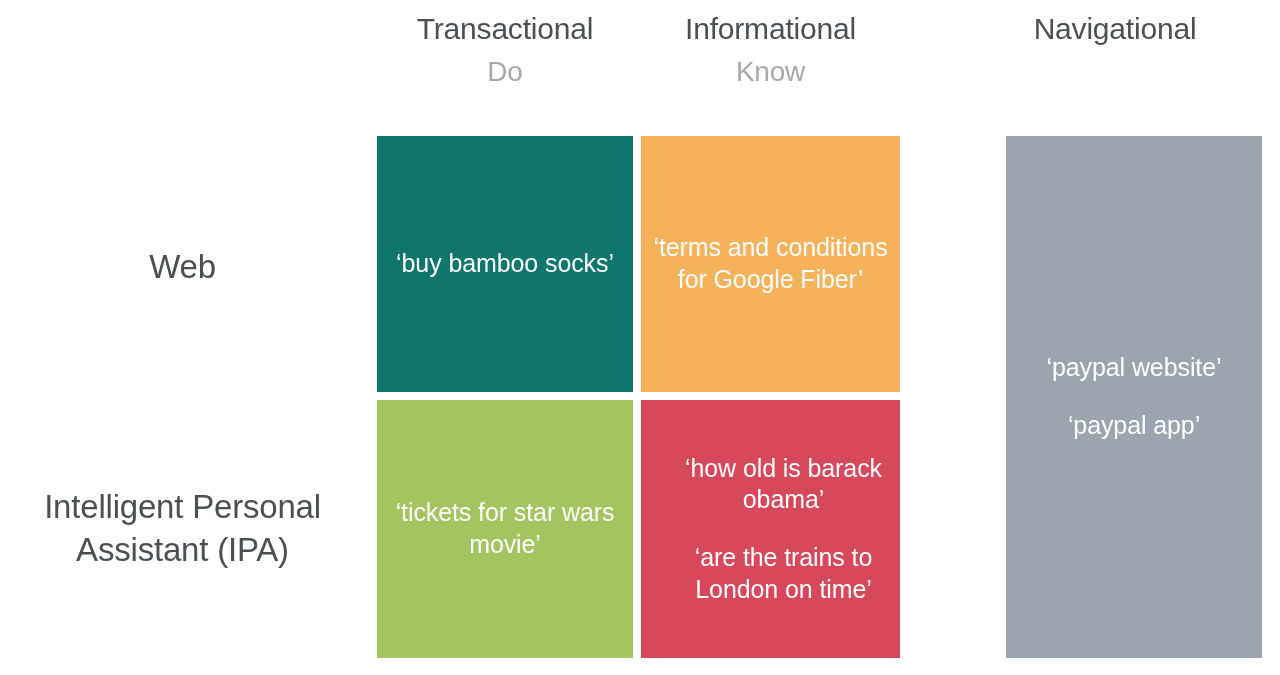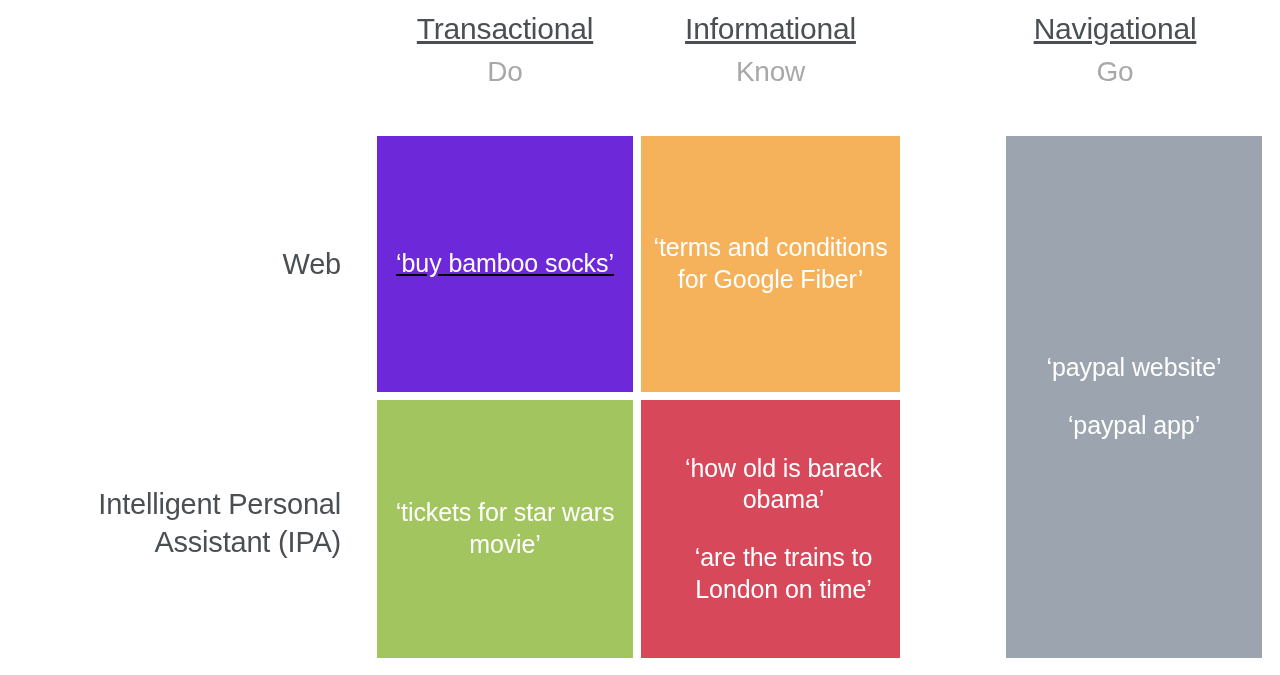--- a/index.html
+++ b/index.html
@@ -25,43 +25,43 @@
     position: absolute;
     text-align: center;
     line-height: 1.0;
   }
   .col-header .primary {
     display: block;
     font-size: 30px;
     color: #4a4f54;
     letter-spacing: -0.2px;
     white-space: nowrap;
-    text-decoration: underline;
   }
   .col-header .secondary {
     display: block;
     font-size: 28px;
     color: #a8a8a8;
     margin-top: 14px;
     letter-spacing: -0.2px;
     white-space: nowrap;
   }
 
   #col-head-transactional { left: 377px;  top: 14px; width: 256px; }
   #col-head-informational { left: 641px;  top: 14px; width: 259px; }
   #col-head-navigational  { left: 987px;  top: 14px; width: 256px; }
 
   
   .row-label {
     position: absolute;
-    text-align: right;
-    font-size: 29px;
+    text-align: center;
+    font-size: 33px;
     color: #4a4f54;
     line-height: 1.30;
     letter-spacing: -0.2px;
+    padding-left: 12px;
   }
   #row-label-web { left: 0px; top: 246px; width: 341px; }
   #row-label-ipa { left: 0px; top: 486px; width: 341px; }
 
   
   .cell {
     position: absolute;
     display: flex;
     flex-direction: column;
     align-items: center;
@@ -100,27 +100,26 @@
     <span class="secondary">Do</span>
   </div>
 
   <div class="col-header" id="col-head-informational">
     <span class="primary">Informational</span>
     <span class="secondary">Know</span>
   </div>
 
   <div class="col-header" id="col-head-navigational">
     <span class="primary">Navigational</span>
-    <span class="secondary">Go</span>
   </div>
 
   <div class="row-label" id="row-label-web">Web</div>
   <div class="row-label" id="row-label-ipa">Intelligent Personal Assistant (IPA)</div>
 
-  <div class="cell" id="cell-web-transactional" style="background-color: #6d28d9; text-decoration: underline;">
+  <div class="cell" id="cell-web-transactional" style="background-color: #0f766e;">
     <div class="quote">‘buy bamboo socks’</div>
   </div>
 
   <div class="cell" id="cell-web-informational" style="background-color: rgb(245, 178, 91);">
     <div class="quote">‘terms and conditions for Google Fiber’</div>
   </div>
 
   <div class="cell" id="cell-ipa-transactional" style="background-color: rgb(162, 197, 95);">
     <div class="quote">‘tickets for star wars movie’</div>
   </div>

